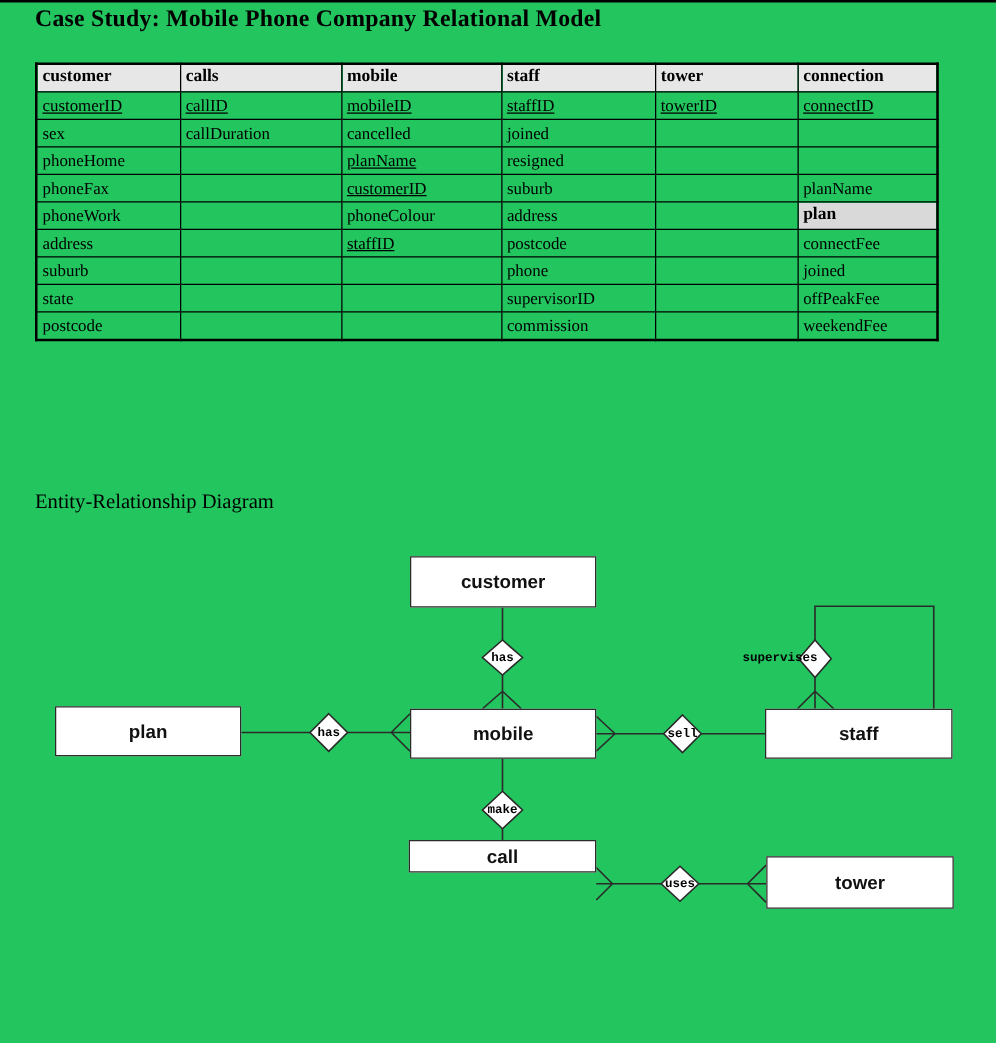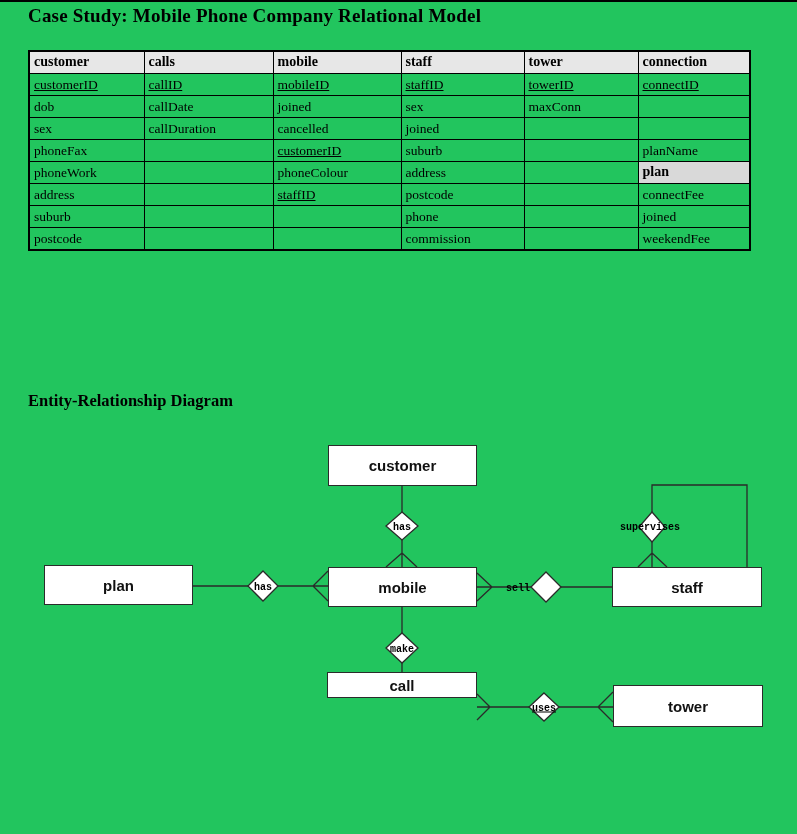--- a/index.html
+++ b/index.html
@@ -7,21 +7,21 @@
   .page {
     position:relative; width:797px; height:834px; background:#22c55e;
     font-family:"Liberation Serif", serif; color:#000; overflow:hidden;
   }
   .top-rule { position:absolute; left:0; top:0; width:797px; height:2px; background:#000; }
   .doc-title {
     position:absolute; left:28px; top:5px; font-size:19px; font-weight:bold;
     letter-spacing:0.2px; white-space:nowrap;
   }
   .section-heading {
-    position:absolute; left:28px; top:391px; font-size:16.5px; font-weight:bold; white-space:nowrap;
+    position:absolute; left:28px; top:391px; font-size:16.5px; font-weight:normal; white-space:nowrap;
   }
   table.schema {
     position:absolute; left:28px; top:50px; border-collapse:collapse;
     table-layout:fixed; border:2px solid #000;
   }
   table.schema th, table.schema td {
     border:1px solid #000; height:21px; padding:0 3px 0 4px;
     font-size:13.5px; line-height:1.15; text-align:left; vertical-align:middle;
     white-space:nowrap; overflow:hidden;
   }
@@ -42,24 +42,24 @@
   .ent-staff    { left:612px; top:567px; width:150px; height:40px; }
   .ent-call     { left:327px; top:672px; width:150px; height:26px; }
   .ent-tower    { left:613px; top:685px; width:150px; height:42px; }
   .rel-label {
     position:absolute; transform:translate(-50%,-50%);
     font-family:"Liberation Mono", monospace; font-weight:bold; font-size:10px;
     color:#000; white-space:nowrap;
   }
   .rel-has1       { left:402px; top:527px; }
   .rel-has2       { left:263px; top:587px; }
-  .rel-sell       { left:518px; top:588px; }
-  .rel-supervises { left:650px; top:527px; }
+  .rel-sell       { left:546px; top:588px; }
+  .rel-supervises { left:624px; top:527px; }
   .rel-make       { left:402px; top:649px; }
-  .rel-uses       { left:544px; top:708px;text-decoration:underline; }
+  .rel-uses       { left:544px; top:708px; }
 </style>
 </head>
 <body>
 
 <div class="page">
 
   <div class="top-rule"></div>
 
   <div class="doc-title">Case Study: Mobile Phone Company Relational Model</div>
 
@@ -85,36 +85,36 @@
     <tbody>
         <tr>
           <td class="u">customerID</td>
           <td class="u">callID</td>
           <td class="u">mobileID</td>
           <td class="u">staffID</td>
           <td class="u">towerID</td>
           <td class="u">connectID</td>
         </tr>
         <tr>
-          <td>dob</td>
-          <td>callDate</td>
-          <td>joined</td>
-          <td>sex</td>
-          <td>maxConn</td>
-          <td></td>
-        </tr>
-        <tr>
           <td>sex</td>
           <td>callDuration</td>
           <td>cancelled</td>
           <td>joined</td>
           <td></td>
           <td></td>
         </tr>
         <tr>
+          <td>phoneHome</td>
+          <td></td>
+          <td class="u">planName</td>
+          <td>resigned</td>
+          <td></td>
+          <td></td>
+        </tr>
+        <tr>
           <td>phoneFax</td>
           <td></td>
           <td class="u">customerID</td>
           <td>suburb</td>
           <td></td>
           <td>planName</td>
         </tr>
         <tr>
           <td>phoneWork</td>
           <td></td>
@@ -131,20 +131,28 @@
           <td></td>
           <td>connectFee</td>
         </tr>
         <tr>
           <td>suburb</td>
           <td></td>
           <td></td>
           <td>phone</td>
           <td></td>
           <td>joined</td>
+        </tr>
+        <tr>
+          <td>state</td>
+          <td></td>
+          <td></td>
+          <td>supervisorID</td>
+          <td></td>
+          <td>offPeakFee</td>
         </tr>
         <tr>
           <td>postcode</td>
           <td></td>
           <td></td>
           <td>commission</td>
           <td></td>
           <td>weekendFee</td>
         </tr>
       </tbody>

